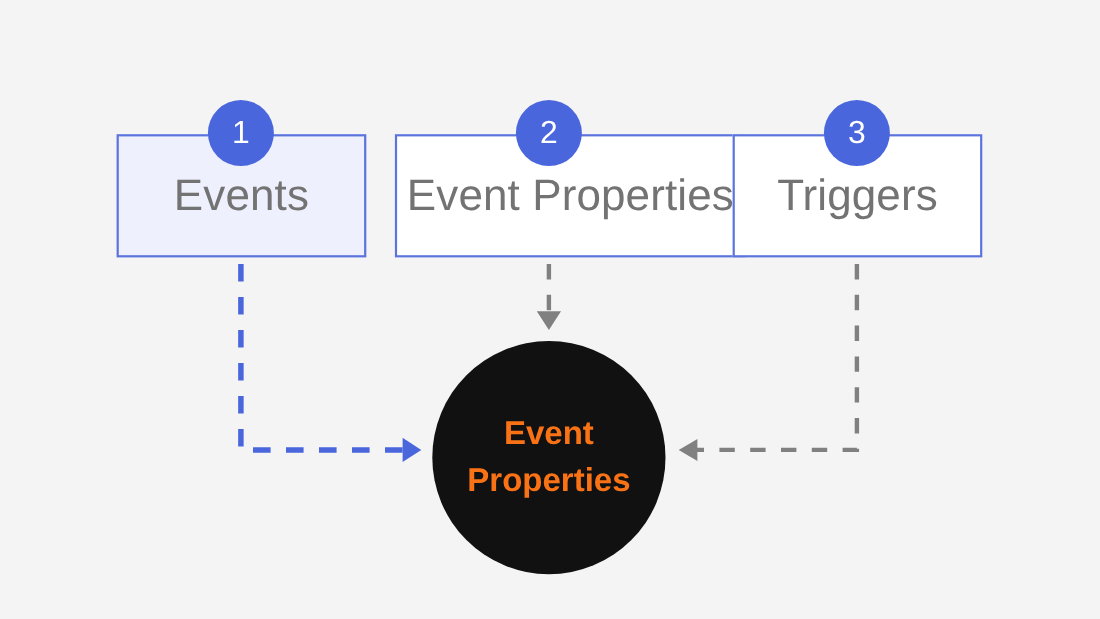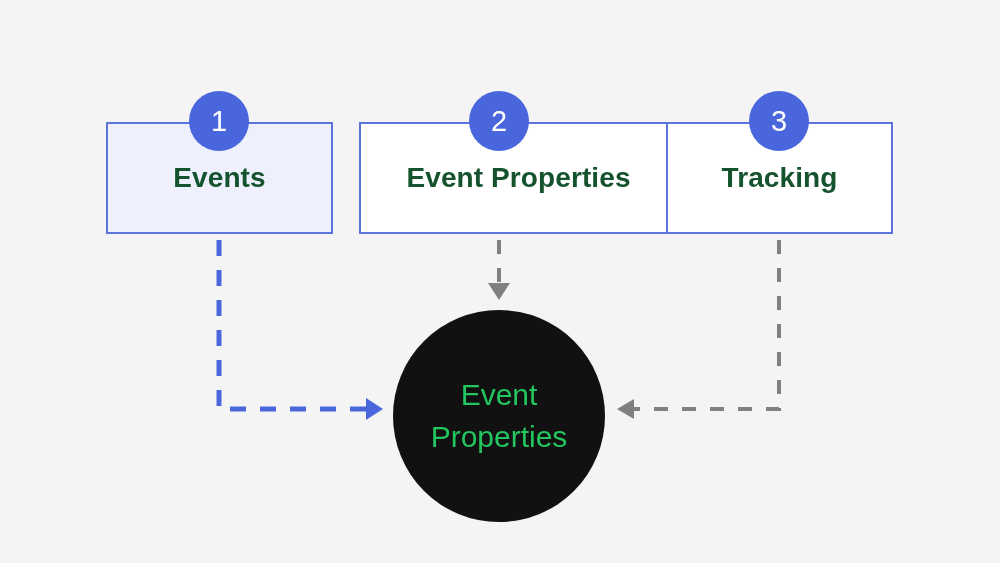--- a/index.html
+++ b/index.html
@@ -29,23 +29,23 @@
   }
   .card {
     position: absolute;
     box-sizing: border-box;
     border: 2px solid #5b73dd;
     display: flex;
     align-items: center;
     justify-content: center;
   }
   .card-label {
-    font-size: 28px;
-    font-weight: 700;
-    color: #14532d;
+    font-size: 40px;
+    font-weight: 400;
+    color: #737373;
     letter-spacing: 0.1px;
     white-space: nowrap;
     line-height: 1;
   }
   .badge {
     position: absolute;
     width: 60px;
     height: 60px;
     border-radius: 50%;
     background: #4a66dd;
@@ -69,22 +69,22 @@
     border-radius: 50%;
     background: #111111;
     display: flex;
     flex-direction: column;
     align-items: center;
     justify-content: center;
     z-index: 3;
   }
   .hub-line {
     font-size: 30px;
-    font-weight: 400;
-    color: #22c55e;
+    font-weight: 700;
+    color: #f97316;
     line-height: 42px;
     white-space: nowrap;
   }
 </style>
 </head>
 <body>
 
 <div id="stage">
 
   <svg class="connector-layer" viewBox="0 0 1000 563" width="1000" height="563" xmlns="http://www.w3.org/2000/svg">
@@ -113,21 +113,21 @@
   </div>
 
   <div class="card" style="left:359px; top:122px; width:319px; height:112px; background:#ffffff;">
     <span class="card-label">Event Properties</span>
   </div>
   <div class="badge" style="left:469px; top:91px;">
     <span class="badge-num">2</span>
   </div>
 
   <div class="card" style="left:666px; top:122px; width:227px; height:112px; background:#ffffff;">
-    <span class="card-label">Tracking</span>
+    <span class="card-label">Triggers</span>
   </div>
   <div class="badge" style="left:749px; top:91px;">
     <span class="badge-num">3</span>
   </div>
 
   <div class="hub">
     <span class="hub-line">Event</span>
     <span class="hub-line">Properties</span>
   </div>
 

